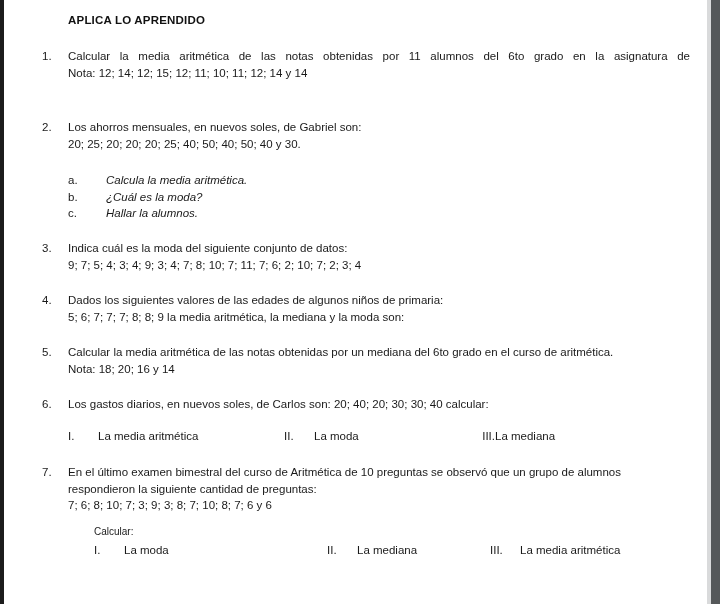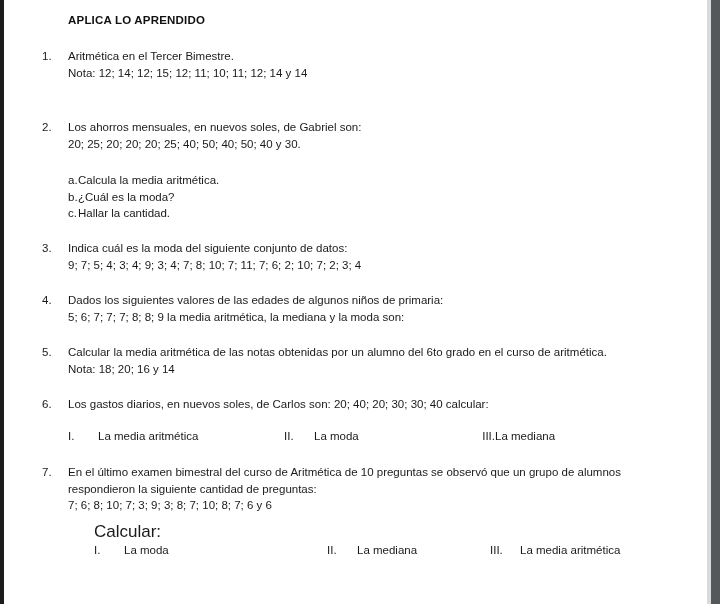--- a/index.html
+++ b/index.html
@@ -81,58 +81,59 @@
   .sub-abc .row {
     position: relative;
     height: 16.5px;
   }
   .sub-abc .mark {
     position: absolute;
     left: 0;
     width: 26px;
   }
   .sub-abc .txt {
-    margin-left: 10px;
+    margin-left: 38px;
+    font-style: italic;
   }
   .roman-row {
     position: absolute;
     font-size: 11.5px;
     line-height: 16.5px;
     height: 17px;
   }
   .roman-cell {
     position: absolute;
     white-space: nowrap;
   }
   .roman-cell .rnum {
     display: inline-block;
     width: 30px;
   }
   .calcular {
     position: absolute;
-    font-size: 17px;
+    font-size: 10px;
     line-height: 16.5px;
     text-align: right;
   }
 </style>
 </head>
 <body>
 
 <div class="edge-left"></div>
 <div class="edge-right-inner"></div>
 <div class="edge-right"></div>
 
 <div class="page">
 
   <div class="heading">APLICA LO APRENDIDO</div>
 
   <div class="item" style="top:48px;">
     <span class="num">1.</span>
     <div class="body">
-      <div class="line">Aritmética en el Tercer Bimestre.</div>
+      <div class="line-justify">Calcular la media aritmética de las notas obtenidas por 11 alumnos del 6to grado en la asignatura de</div>
       <div class="line">Nota: 12; 14; 12; 15; 12; 11; 10; 11; 12; 14 y 14</div>
     </div>
   </div>
 
   <div class="item" style="top:119px;">
     <span class="num">2.</span>
     <div class="body">
       <div class="line">Los ahorros mensuales, en nuevos soles, de Gabriel son:</div>
       <div class="line">20; 25; 20; 20; 20; 25; 40; 50; 40; 50; 40 y 30.</div>
     </div>
@@ -142,21 +143,21 @@
     <div class="row">
       <span class="mark">a.</span>
       <span class="txt">Calcula la media aritmética.</span>
     </div>
     <div class="row">
       <span class="mark">b.</span>
       <span class="txt">¿Cuál es la moda?</span>
     </div>
     <div class="row">
       <span class="mark">c.</span>
-      <span class="txt">Hallar la cantidad.</span>
+      <span class="txt">Hallar la alumnos.</span>
     </div>
   </div>
 
   <div class="item" style="top:240px;">
     <span class="num">3.</span>
     <div class="body">
       <div class="line">Indica cuál es la moda del siguiente conjunto de datos:</div>
       <div class="line">9; 7; 5; 4; 3; 4; 9; 3; 4; 7; 8; 10; 7; 11; 7; 6; 2; 10; 7; 2; 3; 4</div>
     </div>
   </div>
@@ -165,21 +166,21 @@
     <span class="num">4.</span>
     <div class="body">
       <div class="line">Dados los siguientes valores de las edades de algunos niños de primaria:</div>
       <div class="line">5; 6; 7; 7; 7; 8; 8; 9 la media aritmética, la mediana y la moda son:</div>
     </div>
   </div>
 
   <div class="item" style="top:344px;">
     <span class="num">5.</span>
     <div class="body">
-      <div class="line">Calcular la media aritmética de las notas obtenidas por un alumno del 6to grado en el curso de aritmética.</div>
+      <div class="line">Calcular la media aritmética de las notas obtenidas por un mediana del 6to grado en el curso de aritmética.</div>
       <div class="line">Nota: 18; 20; 16 y 14</div>
     </div>
   </div>
 
   <div class="item" style="top:396px;">
     <span class="num">6.</span>
     <div class="body">
       <div class="line">Los gastos diarios, en nuevos soles, de Carlos son: 20; 40; 20; 30; 30; 40 calcular:</div>
     </div>
   </div>

